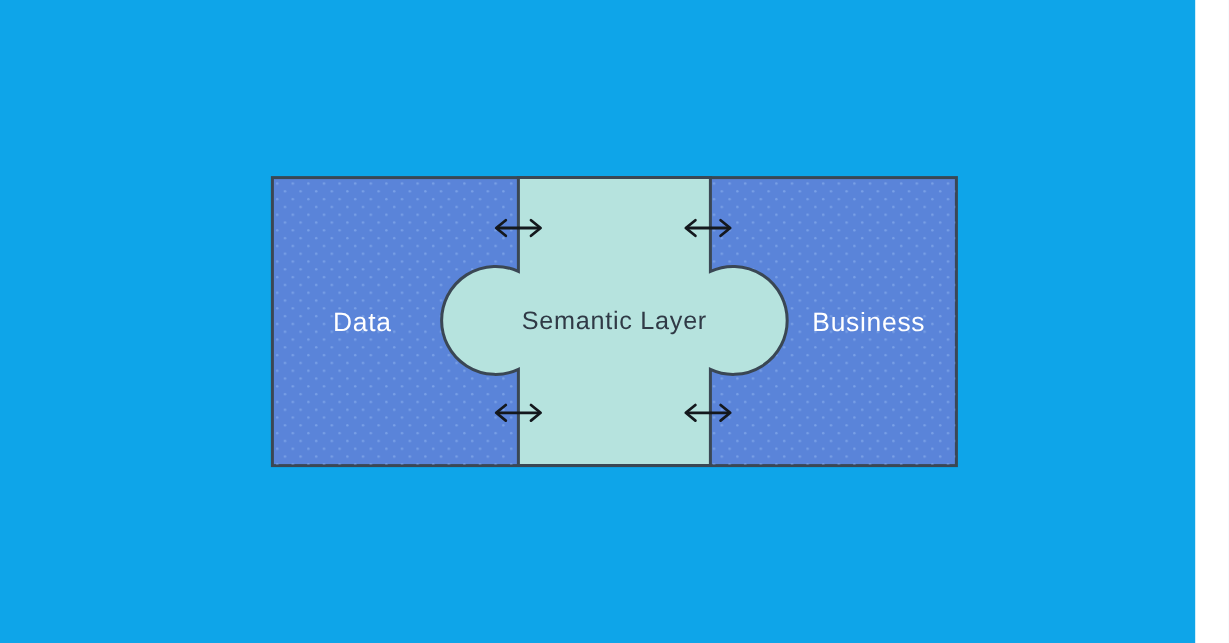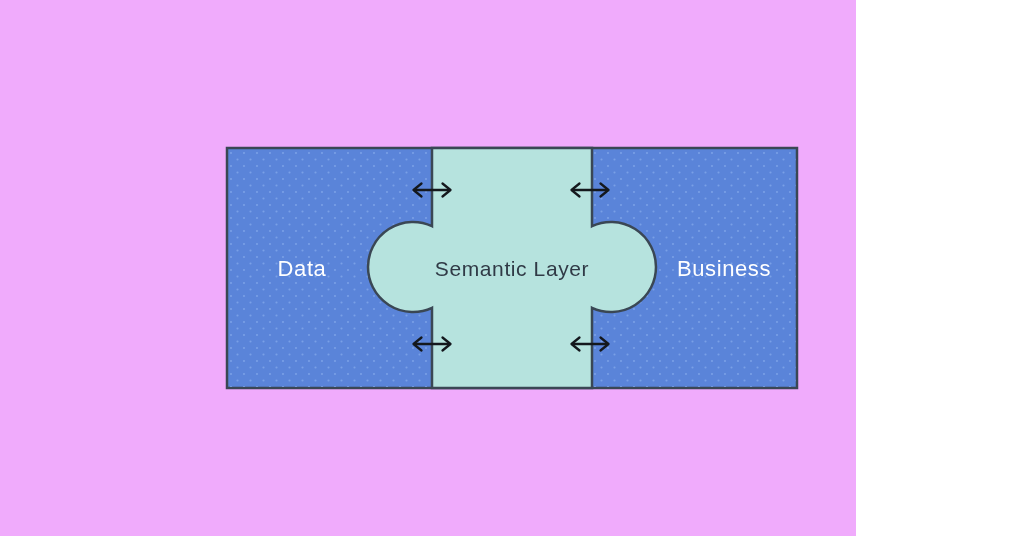--- a/index.html
+++ b/index.html
@@ -7,23 +7,23 @@
     margin: 0;
     padding: 0;
     background: #ffffff;
     width: 1024px;
     height: 536px;
     overflow: hidden;
     font-family: "Liberation Sans", sans-serif;
   }
   .stage {
     position: relative;
-    width: 856px;
+    width: 996px;
     height: 536px;
-    background: #f0abfc;
+    background: #0ea5e9;
   }
   svg.diagram {
     position: absolute;
     left: 0;
     top: 0;
     width: 1024px;
     height: 536px;
     display: block;
   }
   text.section-label {

